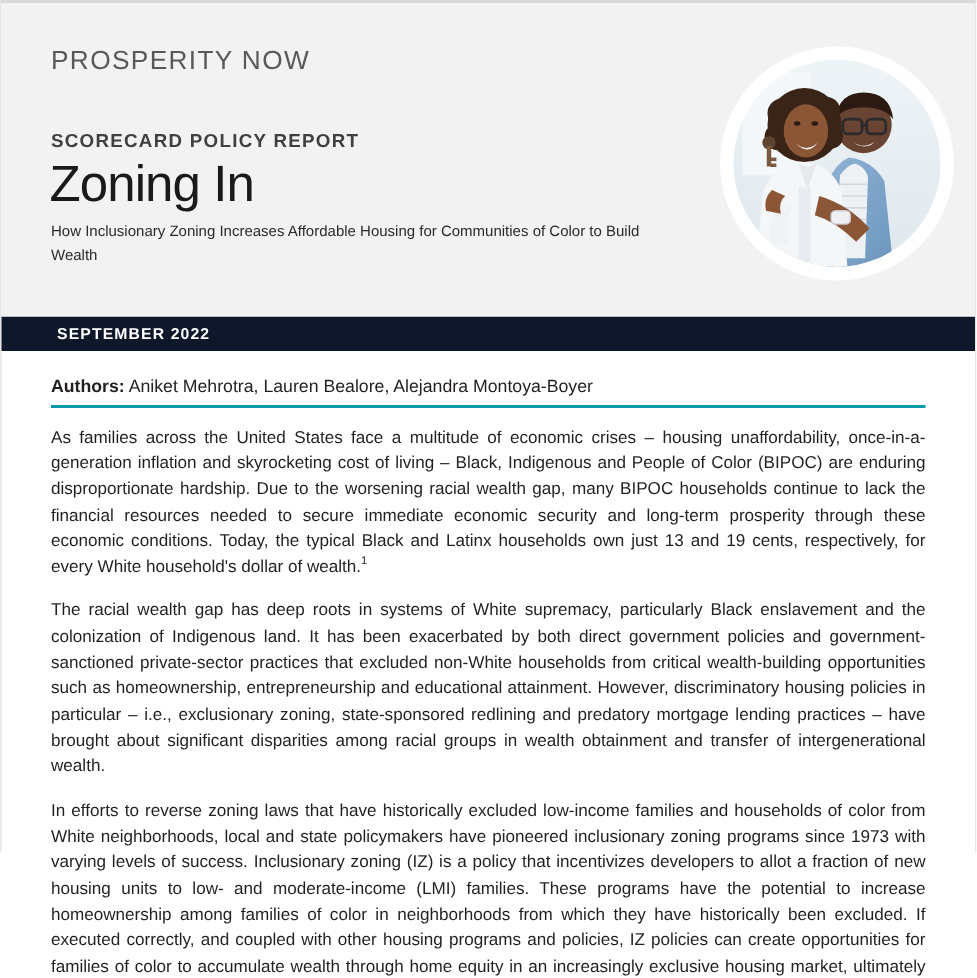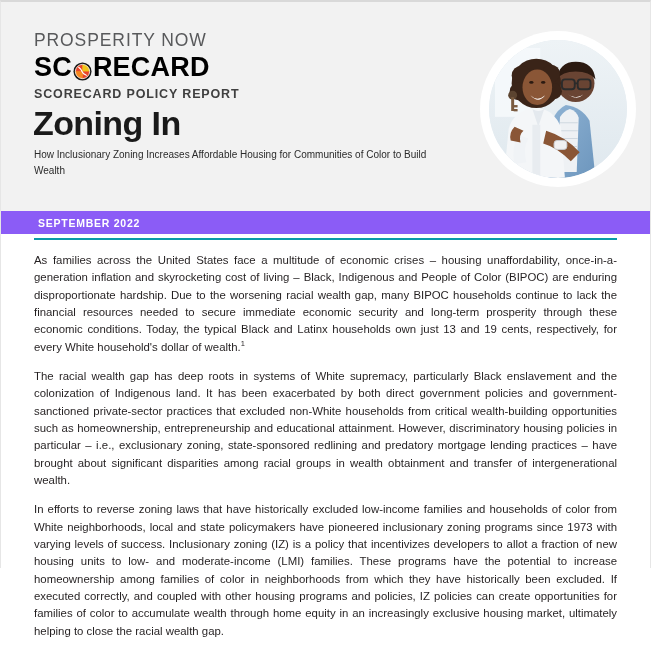--- a/index.html
+++ b/index.html
@@ -72,21 +72,21 @@
     font-size: 12.5px;
     font-weight: 700;
     letter-spacing: 0.85px;
     color: #404040;
   }
   .doc-title {
     position: absolute;
     left: 32px;
     top: 102px;
     font-size: 34px;
-    font-weight: 700;
+    font-weight: 400;
     letter-spacing: -0.6px;
     color: #1a1a1a;
     line-height: 1.15;
   }
   .doc-subtitle {
     position: absolute;
     left: 33px;
     top: 145px;
     font-size: 10px;
     font-weight: 400;
@@ -113,21 +113,21 @@
     height: 100%;
     border-radius: 50%;
     overflow: hidden;
     position: relative;
     background: #e7eef3;
   }
 
   
   .date-band {
     height: 23px;
-    background: #8b5cf6;
+    background: #0f172a;
     display: flex;
     align-items: center;
   }
   .date-band-text {
     margin-left: 37px;
     font-size: 10.5px;
     font-weight: 700;
     letter-spacing: 0.75px;
     color: #ffffff;
   }
@@ -175,36 +175,20 @@
 </style>
 </head>
 <body>
 
 <div class="page">
 
   <div class="header">
 
     <div class="logo-block">
       <div class="logo-line1">PROSPERITY NOW</div>
-      <div class="logo-line2">
-        <span>SC</span>
-        <span class="logo-globe">
-          <svg viewBox="0 0 40 40" width="19" height="19" aria-hidden="true">
-            <circle cx="20" cy="20" r="19" fill="#1a1a1a"></circle>
-            <circle cx="20" cy="20" r="15" fill="#f5a623"></circle>
-            <path d="M5 20 A15 15 0 0 1 20 5 L20 20 Z" fill="#e8442a"></path>
-            <path d="M20 5 A15 15 0 0 1 35 20 L20 20 Z" fill="#f0c419"></path>
-            <path d="M35 20 A15 15 0 0 1 20 35 L20 20 Z" fill="#e8442a"></path>
-            <path d="M20 35 A15 15 0 0 1 5 20 L20 20 Z" fill="#f6871f"></path>
-            <path d="M12 11 q5 3 7 9 q2 6 9 8" stroke="#ffffff" stroke-width="2.4" fill="none" stroke-linecap="round"></path>
-            <circle cx="20" cy="20" r="15" fill="none" stroke="#ffffff" stroke-width="1.6"></circle>
-          </svg>
-        </span>
-        <span>RECARD</span>
-      </div>
     </div>
 
     <div class="kicker">SCORECARD POLICY REPORT</div>
     <div class="doc-title">Zoning In</div>
     <div class="doc-subtitle">How Inclusionary Zoning Increases Affordable Housing for Communities of Color to Build Wealth</div>
 
     <div class="photo-wrap">
       <div class="photo">
         <svg viewBox="0 0 140 140" width="100%" height="100%" preserveAspectRatio="xMidYMid slice" aria-hidden="true">
           <defs>
@@ -277,20 +261,23 @@
       </div>
     </div>
   </div>
 
   <div class="date-band">
     <div class="date-band-text">SEPTEMBER 2022</div>
   </div>
 
   <div class="content">
 
+    <div class="authors">
+      <b>Authors:</b><span> Aniket Mehrotra, Lauren Bealore, Alejandra Montoya-Boyer</span>
+    </div>
 
     <div class="rule"></div>
 
     <p class="para"><span>As families across the United States face a multitude of economic crises – housing unaffordability, once-in-a-generation inflation and skyrocketing cost of living – Black, Indigenous and People of Color (BIPOC) are enduring disproportionate hardship. Due to the worsening racial wealth gap, many BIPOC households continue to lack the financial resources needed to secure immediate economic security and long-term prosperity through these economic conditions. Today, the typical Black and Latinx households own just 13 and 19 cents, respectively, for every White household's dollar of wealth.</span><sup>1</sup></p>
     <p class="para">The racial wealth gap has deep roots in systems of White supremacy, particularly Black enslavement and the colonization of Indigenous land. It has been exacerbated by both direct government policies and government-sanctioned private-sector practices that excluded non-White households from critical wealth-building opportunities such as homeownership, entrepreneurship and educational attainment. However, discriminatory housing policies in particular – i.e., exclusionary zoning, state-sponsored redlining and predatory mortgage lending practices – have brought about significant disparities among racial groups in wealth obtainment and transfer of intergenerational wealth.</p>
     <p class="para">In efforts to reverse zoning laws that have historically excluded low-income families and households of color from White neighborhoods, local and state policymakers have pioneered inclusionary zoning programs since 1973 with varying levels of success. Inclusionary zoning (IZ) is a policy that incentivizes developers to allot a fraction of new housing units to low- and moderate-income (LMI) families. These programs have the potential to increase homeownership among families of color in neighborhoods from which they have historically been excluded. If executed correctly, and coupled with other housing programs and policies, IZ policies can create opportunities for families of color to accumulate wealth through home equity in an increasingly exclusive housing market, ultimately helping to close the racial wealth gap.</p>
 
   </div>
 
 </div>

